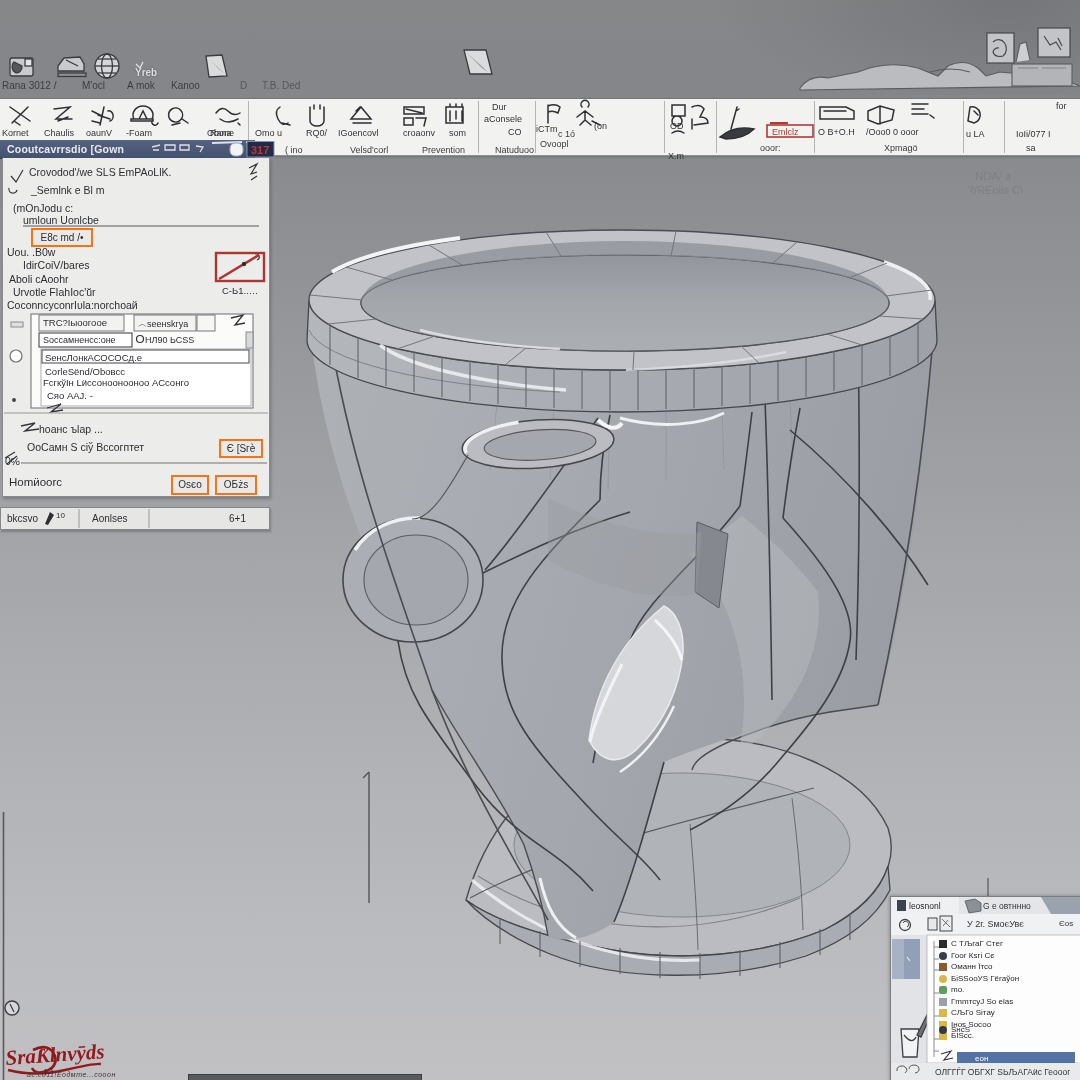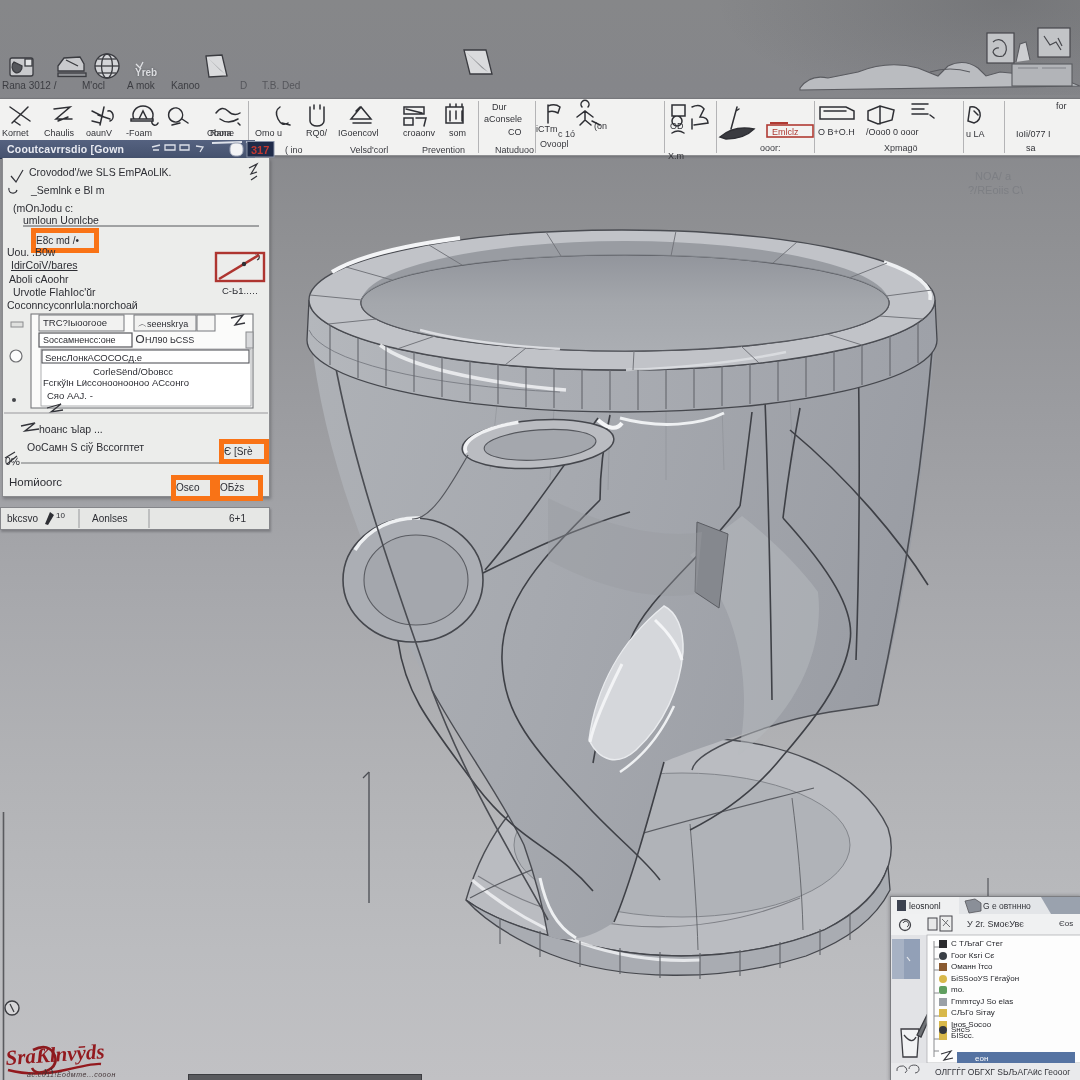--- a/index.html
+++ b/index.html
@@ -14,21 +14,21 @@
   
   #toolbar{position:absolute;left:0;top:98px;width:1080px;height:56px;background:#f2f2f1;border-top:1px solid #77787c;border-bottom:1px solid #8e8f92;box-shadow:0 1px 2px rgba(60,60,65,.35);}
   .tsep{position:absolute;top:2px;height:52px;width:1px;background:#b4b4b6;}
   .tlabel{position:absolute;font-size:9px;color:#323338;white-space:nowrap;}
   .tlabel2{position:absolute;font-size:9px;color:#3a3b40;white-space:nowrap;}
   
   #ptitle{position:absolute;left:0px;top:140px;width:255px;height:18px;background:linear-gradient(180deg,#556280,#45526e);border-bottom:1px solid #2e3a52;}
   #ptitle .t{position:absolute;left:7px;top:3px;font-size:10.5px;font-weight:bold;color:#e9ebf2;letter-spacing:.2px;}
   #pbody{position:absolute;left:2px;top:158px;width:266px;height:338px;background:#ecedeb;border:1px solid #8a8b8e;border-top:none;box-shadow:1px 2px 3px rgba(60,60,65,.4);}
   .ptext{position:absolute;font-size:10.5px;color:#2c2d33;white-space:nowrap;}
-  .pbtn{position:absolute;background:#e9eae8;border:5px solid #f97316;font-size:10px;color:#2c2d33;}
+  .pbtn{position:absolute;background:#e9eae8;border:2px solid #f97316;font-size:10px;color:#2c2d33;text-align:center;}
   #pstatus{position:absolute;left:0px;top:507px;width:268px;height:21px;background:#e6e7e5;border:1px solid #85868a;box-shadow:1px 2px 2px rgba(60,60,65,.35);}
   
   #brpanel{position:absolute;left:890px;top:896px;width:190px;height:184px;background:#eceded;border:1px solid #7c7d81;box-shadow:-1px -1px 3px rgba(60,60,65,.3);}
   .trow{position:absolute;left:48px;width:140px;height:11px;font-size:8px;color:#26272c;white-space:nowrap;}
   .trow span{vertical-align:top;}
   .ticon{display:inline-block;width:8px;height:8px;margin-right:4px;margin-top:1px;}
   
   #logo{position:absolute;left:5px;top:1044px;width:150px;height:36px;}
 </style>
 </head>
@@ -423,31 +423,31 @@
         <path d="M 18,268 l 14,-3 l -10,8 l 14,-2" stroke="#33343a" stroke-width="1.4" fill="none"></path>
         <line x1="18" y1="305" x2="264" y2="305" stroke="#6f7073" stroke-width="1"></line>
         <path d="M 2,300 l 10,-6 M 4,306 l 10,-8" stroke="#33343a" stroke-width="1.2" fill="none"></path>
       </svg>
       <span class="ptext" style="left:26px;top:8px;">Crovodod'/we SLS EmPAoLlK.</span>
       <span class="ptext" style="left:28px;top:26px;">_Semlnk е Bl m</span>
       <span class="ptext" style="left:10px;top:44px;">(mOnJodu c:</span>
       <span class="ptext" style="left:20px;top:56px;">umloun Uonlcbe</span>
       <div class="pbtn" style="left:28px;top:70px;width:58px;height:15px;line-height:15px;">E8c md /•</div>
       <span class="ptext" style="left:4px;top:88px;">Uou. .B0w</span>
-      <span class="ptext" style="left:8px;top:101px;text-decoration:underline;">IdirCoiV/bares</span>
+      <span class="ptext" style="left:20px;top:101px;">IdirCoiV/bares</span>
       <span class="ptext" style="left:6px;top:115px;">Aboli cAoohr</span>
       <span class="ptext" style="left:10px;top:128px;">Urvotle FIahIoc'ŭr</span>
       <span class="ptext" style="left:4px;top:141px;">CoconnсycоnrIυlа:nоrchoай</span>
       <span class="ptext" style="left:219px;top:127px;font-size:9.5px;">С-Ь1..…</span>
       <span class="ptext" style="left:40px;top:159px;font-size:9.5px;">ТRС?Iыоогоое</span>
       <span class="ptext" style="left:135px;top:160px;font-size:9px;">︵sеенskгуа</span>
       <span class="ptext" style="left:40px;top:177px;font-size:9px;">Ѕоссамненсс:оне</span>
       <span class="ptext" style="left:142px;top:177px;font-size:9px;">НЛ90 ЬСЅS</span>
       <span class="ptext" style="left:42px;top:194px;font-size:9.5px;">ЅенсЛонкАСОСОСд.е</span>
-      <span class="ptext" style="left:42px;top:208px;font-size:9.5px;margin-left:48px;">CorlеЅёnd/Оbовсс</span>
+      <span class="ptext" style="left:42px;top:208px;font-size:9.5px;">CorlеЅёnd/Оbовсс</span>
       <span class="ptext" style="left:40px;top:219px;font-size:9.5px;">FсгкўIн Lӥссоноонооноо АСсонго</span>
       <span class="ptext" style="left:44px;top:232px;font-size:9.5px;">Сяо ААЈ. -</span>
       <span class="ptext" style="left:36px;top:265px;">hoанс ъlар ...</span>
       <span class="ptext" style="left:24px;top:283px;">ОоСамн Ѕ сiў Bссогптет</span>
       <div class="pbtn" style="left:216px;top:281px;width:40px;height:15px;line-height:15px;">Є [Ѕгѐ</div>
       <span class="ptext" style="left:2px;top:297px;">0℅</span>
       <span class="ptext" style="left:6px;top:318px;font-size:11.5px;">Ноmӥооrс</span>
       <div class="pbtn" style="left:168px;top:317px;width:34px;height:16px;line-height:16px;">Оѕєо</div>
       <div class="pbtn" style="left:212px;top:317px;width:38px;height:16px;line-height:16px;">ОБżѕ</div>
     </div>

